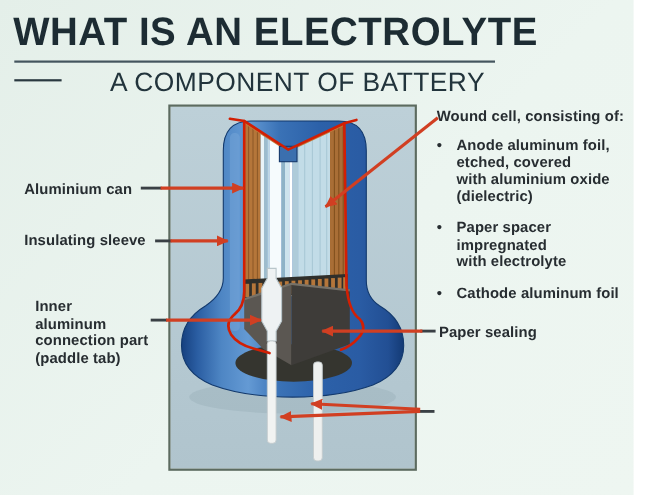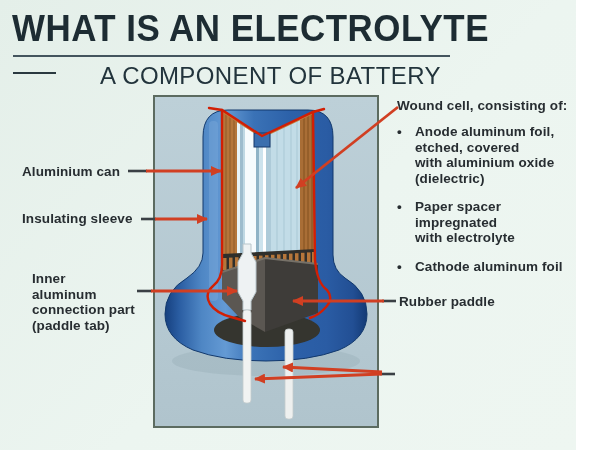--- a/index.html
+++ b/index.html
@@ -185,21 +185,21 @@
       <span class="bullet-dot">•</span>
       <span class="bullet-text">Paper spacer
 impregnated
 with  electrolyte</span>
     </div>
     <div class="bullet-item">
       <span class="bullet-dot">•</span>
       <span class="bullet-text">Cathode aluminum foil</span>
     </div>
   </div>
-  <div class="lbl" style="left:399px;top:294px;">Rubber paddle</div>
+  <div class="lbl" style="left:399px;top:294px;">Paper sealing</div>
 
   <svg id="arrows" width="600" height="450" viewBox="0 0 600 450">
     <defs>
       <marker id="ah" markerUnits="userSpaceOnUse" markerWidth="12" markerHeight="10" refX="10" refY="5" orient="auto">
         <path d="M0,0 L11,5 L0,10 Z" fill="#d13f22"></path>
       </marker>
     </defs>
     <g stroke="#3a4045" stroke-width="2.6">
       <line x1="128" y1="171" x2="147" y2="171"></line>
       <line x1="141" y1="219" x2="156" y2="219"></line>

